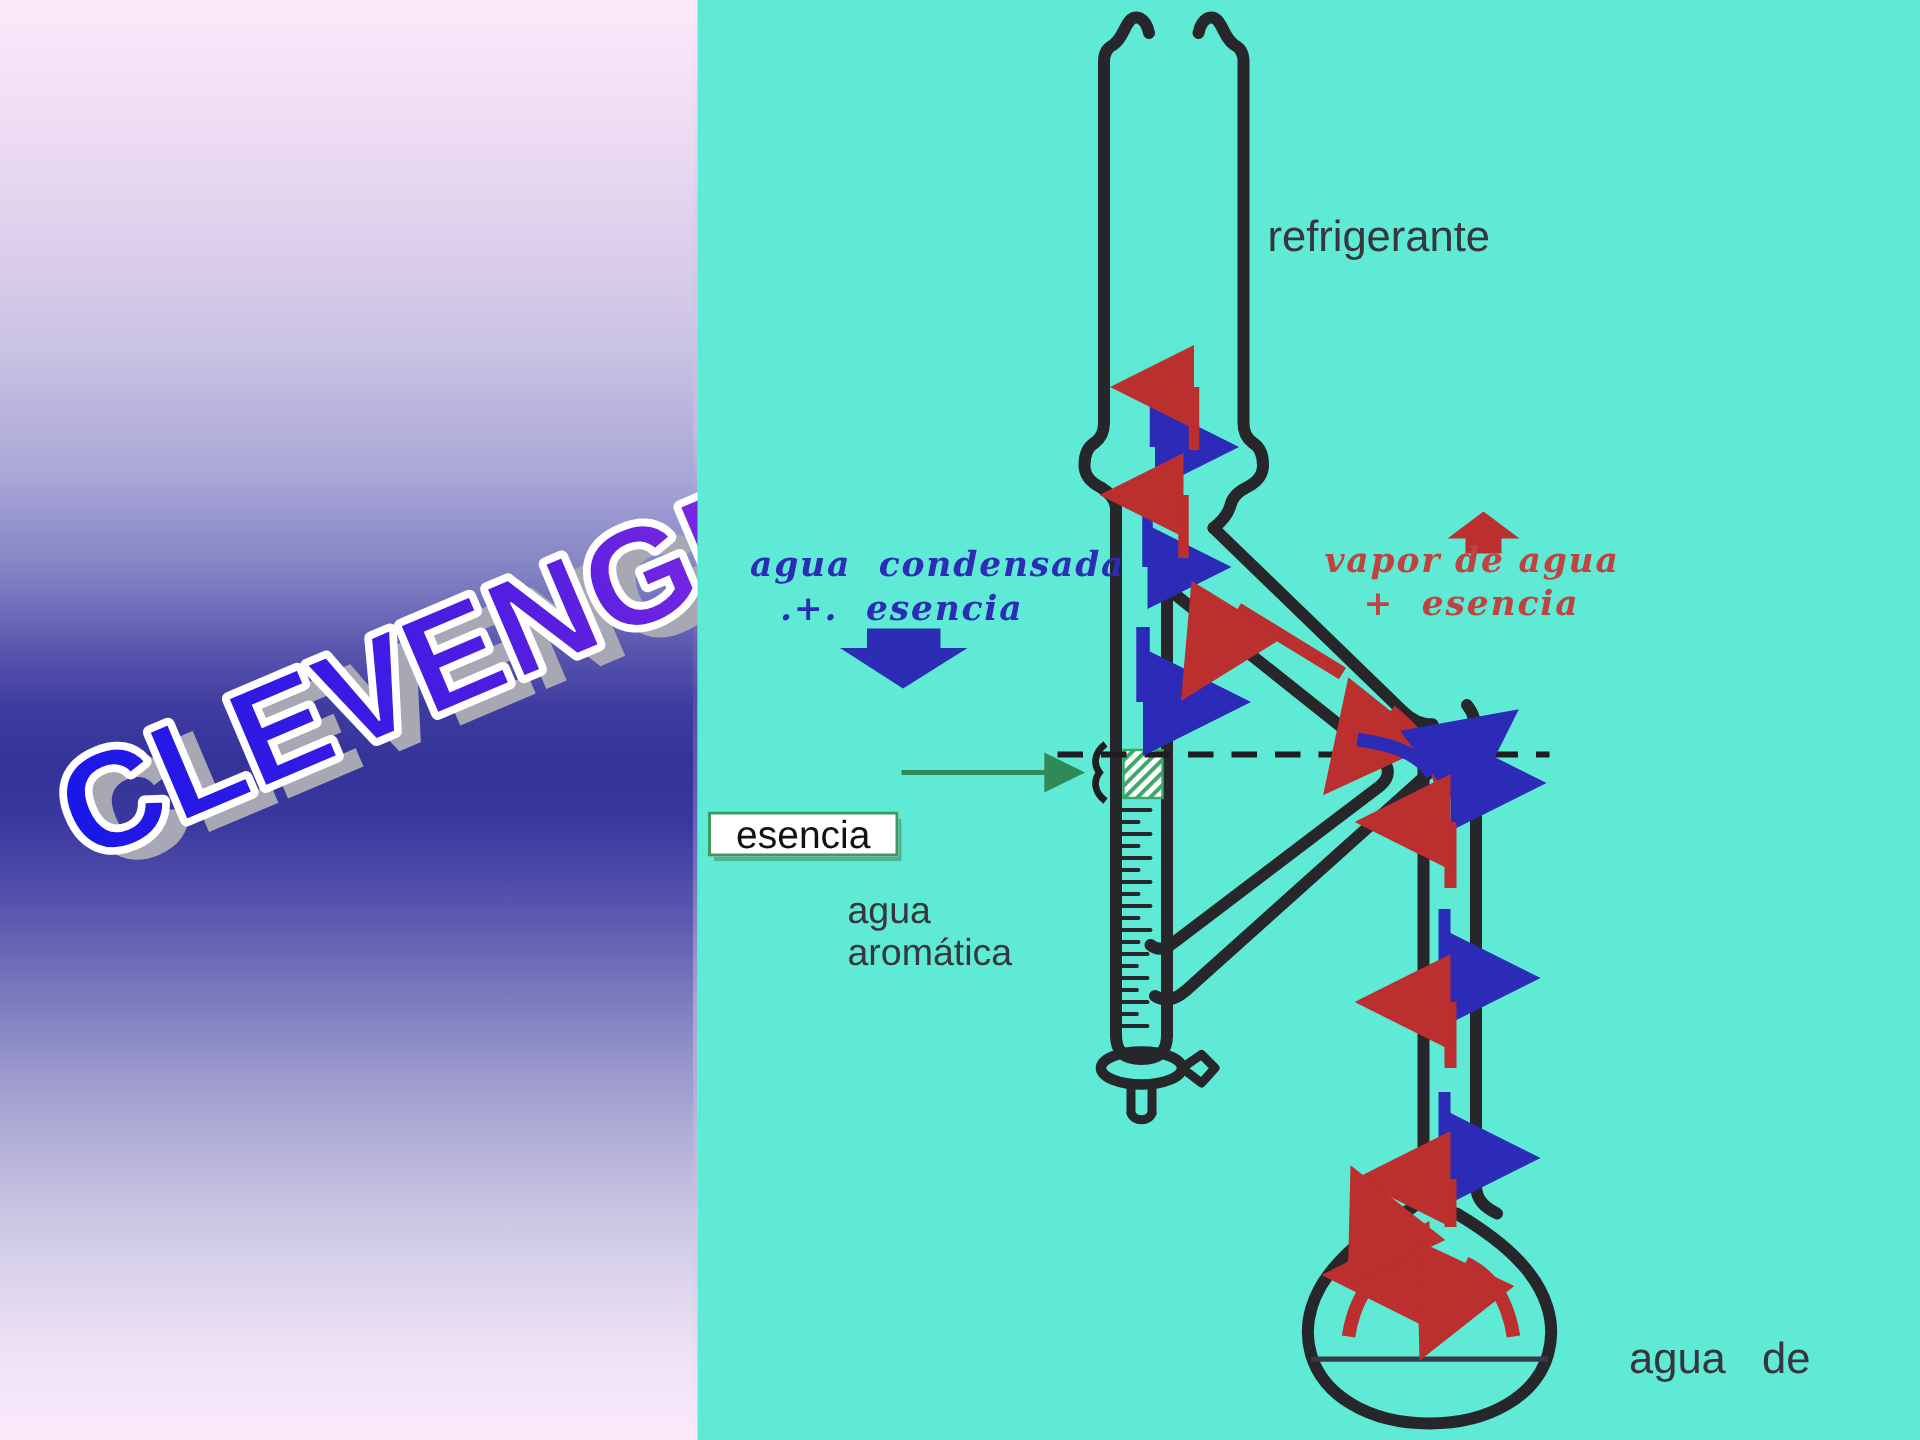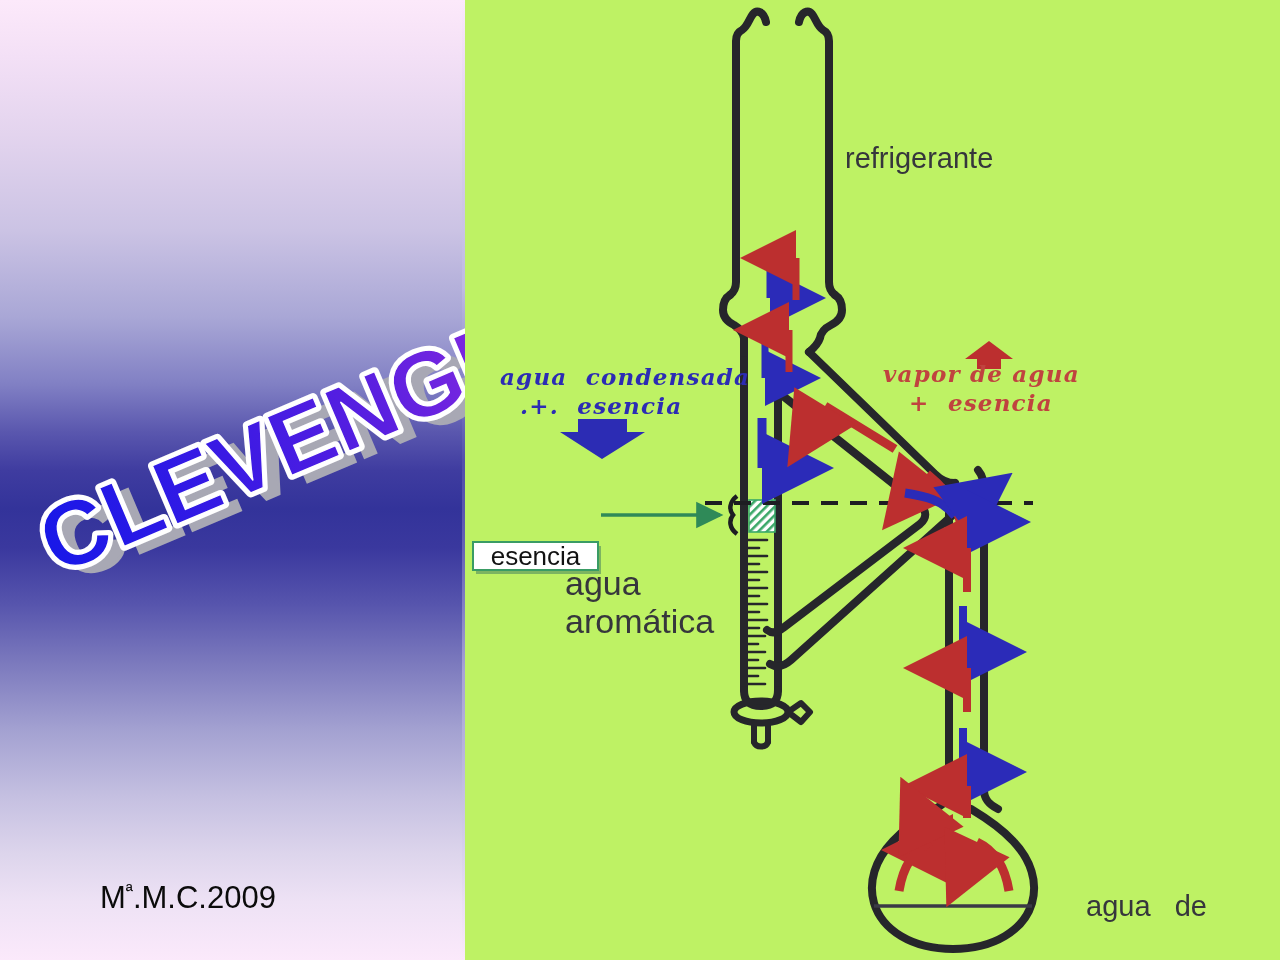--- a/index.html
+++ b/index.html
@@ -83,34 +83,34 @@
     letter-spacing: 0px;
     white-space: nowrap;
   }
   #credit .ordinal { font-size: 19px; vertical-align: super; }
 
   
   #diagram {
     position: absolute;
     left: 465px; top: 0;
     width: 815px; height: 960px;
-    background: #bef264;
+    background: #5eead4;
   }
   #diagram svg { display:block; width: 815px; height: 960px; }
 
   
   .typed {
     position: absolute;
     font-family: "Liberation Sans", sans-serif;
     color: #36363c;
     white-space: pre;
     line-height: 1.12;
   }
   #label-refrigerante { left: 845px; top: 142px; font-size: 29px; }
-  #label-agua-aromatica { left: 565px; top: 564px; font-size: 34px; }
+  #label-agua-aromatica { left: 565px; top: 593px; font-size: 25px; }
   #label-agua-destilacion { left: 1046px; top: 890px; font-size: 29px; }
   #label-agua-destilacion .l2 { display:block; padding-left: 22px; }
 
   
   .script {
     position: absolute;
     font-family: "DejaVu Serif", serif;
     font-style: italic;
     font-weight: bold;
     white-space: pre;
@@ -179,21 +179,20 @@
 
         <text class="wa-text" x="24" y="208" fill="#a8a8b4" stroke="#a8a8b4" stroke-width="3">CLEVENGER</text>
 
         <text class="wa-text" x="12" y="196" fill="none" stroke="#ffffff" stroke-width="9" stroke-linejoin="round">CLEVENGER</text>
 
         <text class="wa-text" x="12" y="196" fill="url(#waGrad)" stroke="#ffffff" stroke-width="1.2">CLEVENGER</text>
       </g>
     </svg>
   </div>
 
-  <div id="credit"><span>M</span><span class="ordinal">ª</span><span>.M.C.2009</span></div>
 
   <div id="diagram">
     <svg viewBox="0 0 815 960" xmlns="http://www.w3.org/2000/svg">
       <defs>
         <marker id="mRedUp" markerWidth="10" markerHeight="10" refX="5" refY="8" orient="auto-start-reverse" markerUnits="strokeWidth">
           <path d="M1,8 L5,0 L9,8 Z" fill="#bc2f2f"></path>
         </marker>
         <marker id="mBlueDn" markerWidth="10" markerHeight="10" refX="5" refY="8" orient="auto-start-reverse" markerUnits="strokeWidth">
           <path d="M1,8 L5,0 L9,8 Z" fill="#2b2bb8"></path>
         </marker>

